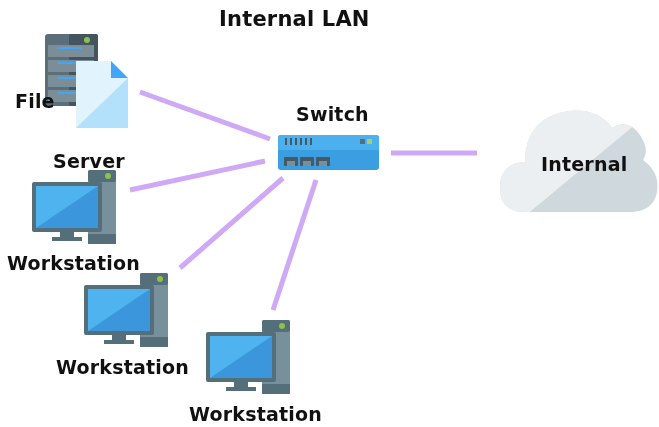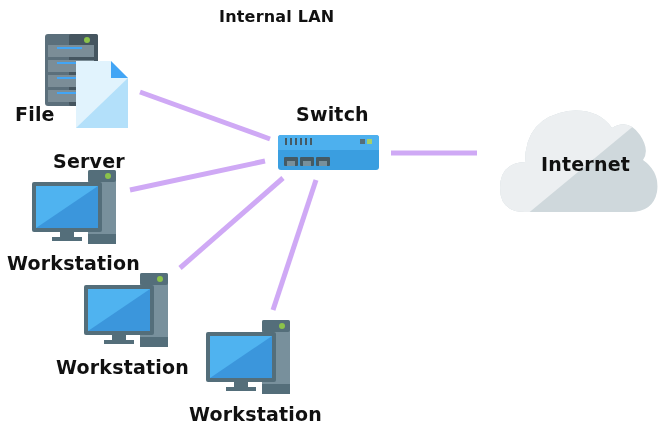--- a/index.html
+++ b/index.html
@@ -101,24 +101,24 @@
     <rect x="58" y="64" width="28" height="10" fill="#546e7a"></rect>
     <circle cx="78" cy="6" r="3" fill="#8bc34a"></circle>
     <rect x="2" y="12" width="70" height="50" rx="2" fill="#546e7a"></rect>
     <path d="M6 16 L68 16 L68 58 L6 58 Z" fill="#3b96dc"></path>
     <path d="M6 16 L68 16 L6 58 Z" fill="#4fb3f0"></path>
     <rect x="30" y="62" width="14" height="6" fill="#546e7a"></rect>
     <rect x="22" y="67" width="30" height="4" fill="#546e7a"></rect>
   </g>
 </svg>
 
-<div class="label" style="left:219px; top:7px; font-size:16px;">Internal LAN</div>
+<div class="label" style="left:219px; top:7px; font-size:21px;">Internal LAN</div>
 
-<div class="label" style="left:15px; top:103px;">File</div>
+<div class="label" style="left:15px; top:90px;">File</div>
 <div class="label" style="left:5px; top:150px;margin-left:48px;">Server</div>
 
 <div class="label" style="left:296px; top:103px;">Switch</div>
 
-<div class="label" style="left:541px; top:153px;">Internet</div>
+<div class="label" style="left:541px; top:153px;">Internal</div>
 
 <div class="label" style="left:7px; top:252px;">Workstation</div>
 <div class="label" style="left:56px; top:356px;">Workstation</div>
 <div class="label" style="left:189px; top:403px;">Workstation</div>
 
 </body></html>

